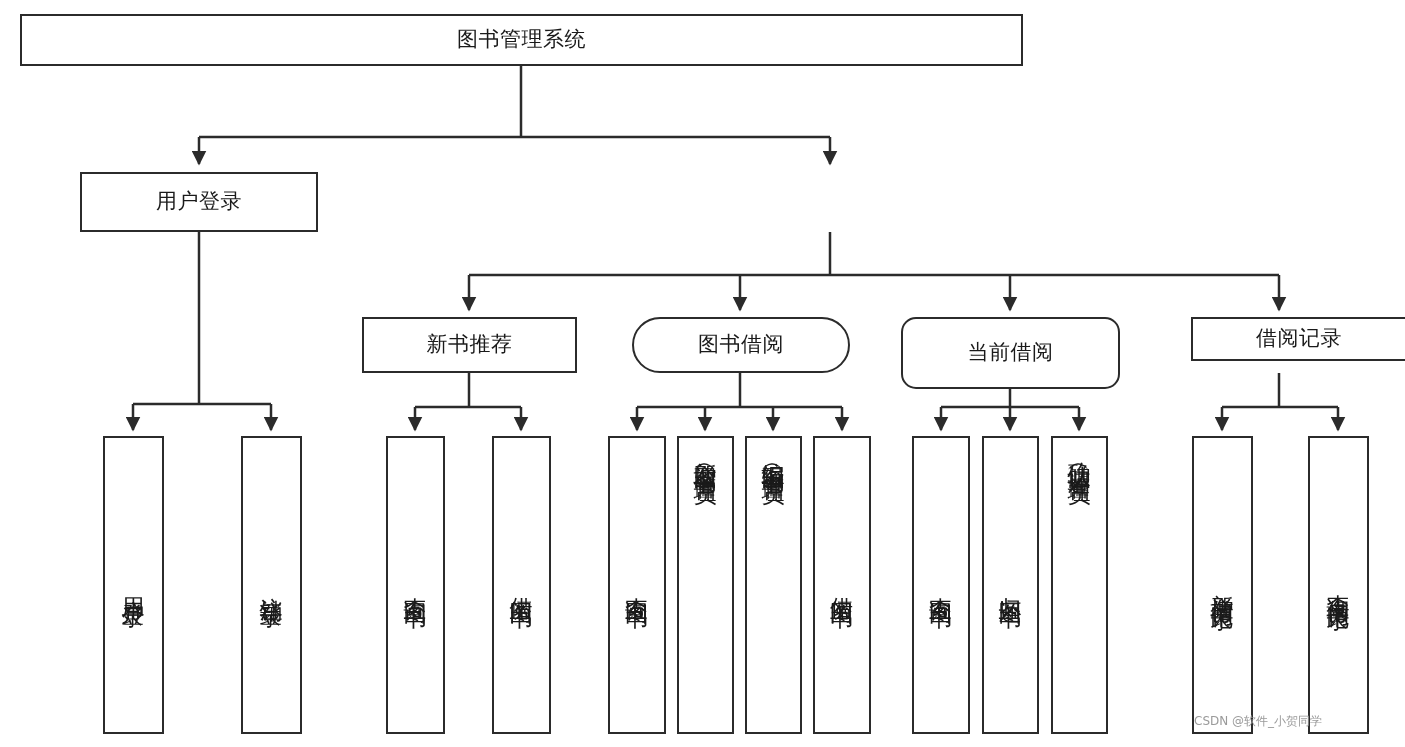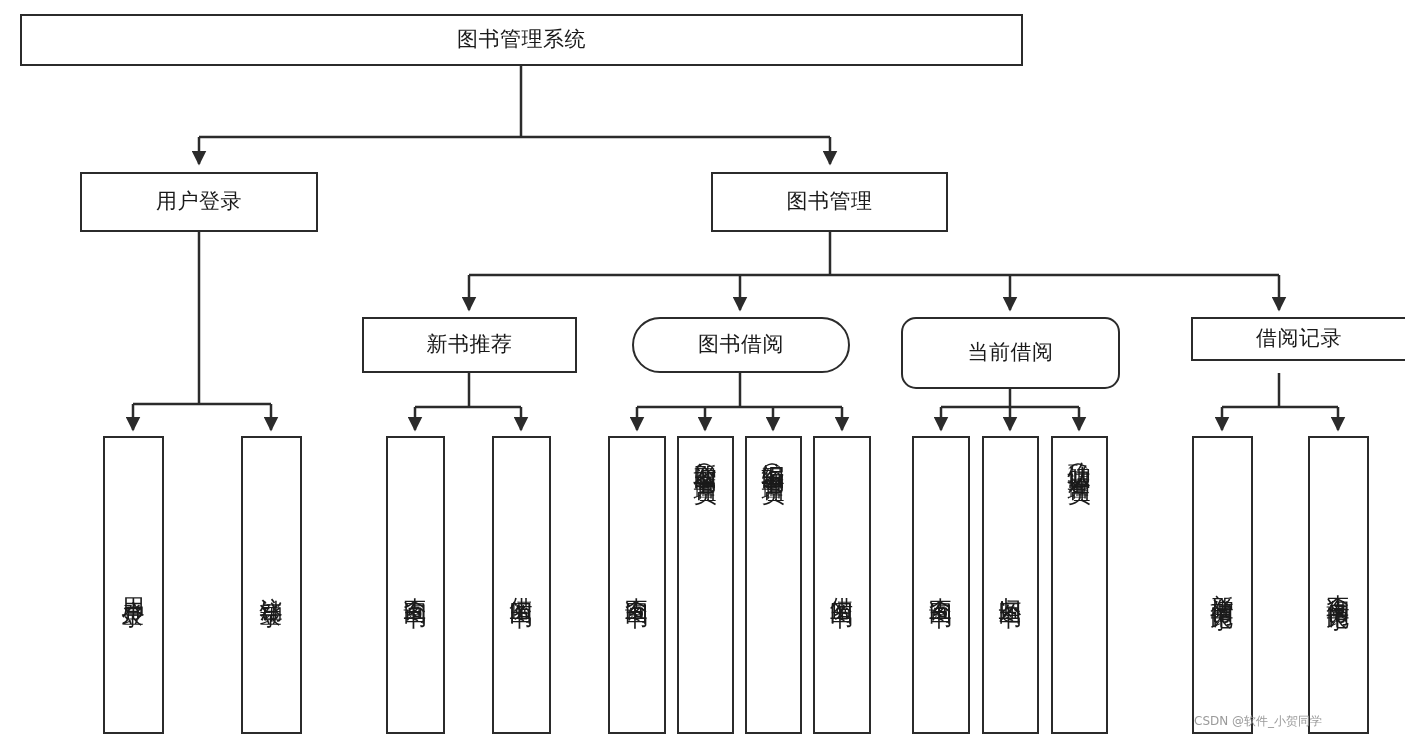--- a/index.html
+++ b/index.html
@@ -134,23 +134,20 @@
     </g>
   </svg>
 
   <div class="node horiz root" style="left:20px; top:14px; width:1003px; height:52px;">
     <span class="label">图书管理系统</span>
   </div>
 
   <div class="node horiz" style="left:80px; top:172px; width:238px; height:60px;">
     <span class="label">用户登录</span>
   </div>
-  <div class="node horiz" style="left:711px; top:172px; width:237px; height:60px;">
-    <span class="label">图书管理</span>
-  </div>
 
   <div class="node horiz" style="left:362px; top:317px; width:215px; height:56px;">
     <span class="label">新书推荐</span>
   </div>
   <div class="node horiz" style="left:632px; top:317px; width:218px; height:56px;border-radius:28px;">
     <span class="label">图书借阅</span>
   </div>
   <div class="node horiz" style="left:901px; top:317px; width:219px; height:72px;border-radius:15px;">
     <span class="label">当前借阅</span>
   </div>

